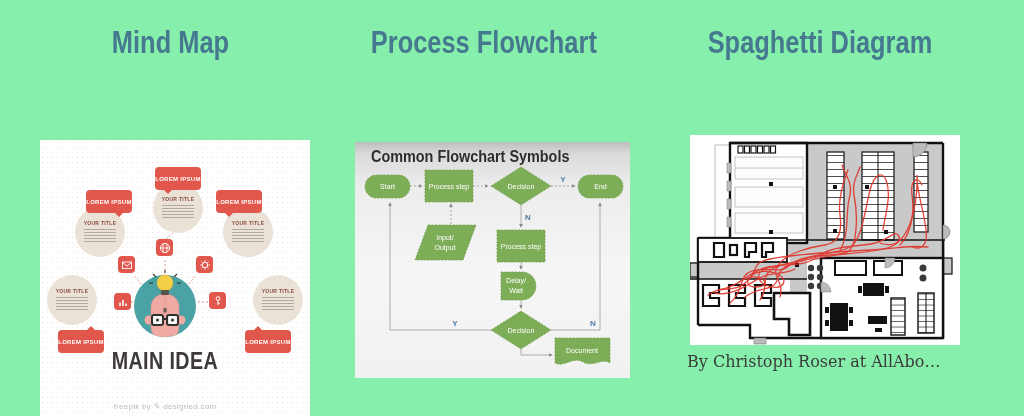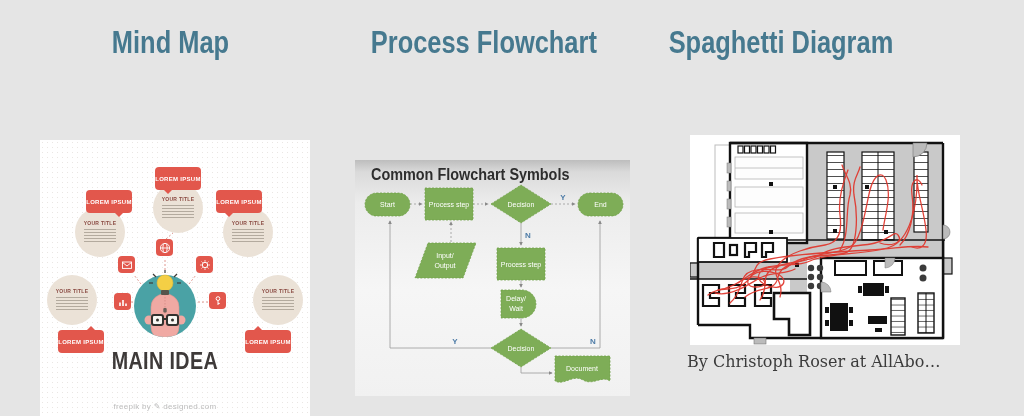--- a/index.html
+++ b/index.html
@@ -1,24 +1,24 @@
 <!DOCTYPE html>
 <html><head>
 <meta charset="utf-8">
 <style>
   * { margin:0; padding:0; box-sizing:border-box; }
   html,body { width:1024px; height:416px; background:#ffffff; overflow:hidden;
               font-family:"Liberation Sans", sans-serif; }
-  .stage { position:relative; width:1024px; height:416px; background:#e5e5e5; }
+  .stage { position:relative; width:1024px; height:416px; background:#86efac; }
 
   
   .col-heading { position:absolute; top:24px; width:280px; text-align:center;
                  color:#46798f; font-size:31px; font-weight:600; line-height:1.2; }
   .col-heading .squeeze { display:inline-block; transform:scaleX(0.82); white-space:nowrap; }
-  #h1 { left:30px; } #h2 { left:344px; } #h3 { left:641px; }
+  #h1 { left:30px; } #h2 { left:344px; } #h3 { left:680px; }
 
   
   .mindmap { position:absolute; left:40px; top:140px; width:270px; height:276px;
              background:#fff;
              background-image:radial-gradient(circle, rgba(180,168,155,.28) .6px, transparent .8px);
              background-size:5px 5px;text-decoration:underline; }
   .mm-svg { position:absolute; left:0; top:0; }
   .bubble { position:absolute; width:46px; height:23px; background:#e2574c; border-radius:4px;
             color:#fff; font-size:6px; font-weight:bold; letter-spacing:.3px;
             display:flex; align-items:center; justify-content:center; z-index:4; }
@@ -52,21 +52,21 @@
   .mm-center { position:absolute; left:92px; top:130px; z-index:2; }
   .mm-title { position:absolute; left:0; top:207px; width:250px; text-align:center;
               font-size:24px; font-weight:bold; color:#3e3a39; z-index:5; }
   .mm-title .squeeze { display:inline-block; transform:scaleX(0.82); letter-spacing:.5px; }
   .mm-sub  { position:absolute; left:0; top:238px; width:250px; text-align:center;
              font-size:13px; color:#9aa1a1; z-index:5; }
   .mm-credit { position:absolute; left:0; top:262px; width:250px; text-align:center;
                font-size:8px; color:#bcbcbc; letter-spacing:.3px; z-index:5; }
 
   
-  .flowchart { position:absolute; left:355px; top:160px; width:275px; height:236px;
+  .flowchart { position:absolute; left:355px; top:142px; width:275px; height:236px;
                background:linear-gradient(180deg,#bdbdbd 0%,#dadada 5%,#ececec 18%,#f6f6f6 55%,#f1f1f1 100%); }
   .fc-title { position:absolute; left:16px; top:6px; font-size:16px; font-weight:bold;
               color:#2d2d2d; transform:scaleX(0.9); transform-origin:left center; white-space:nowrap; }
   .fc-svg { position:absolute; left:0; top:0; }
   .fc-svg text { font-family:"Liberation Sans", sans-serif; }
   .fc-node-label { font-size:7px; fill:#ffffff; }
   .fc-branch { font-size:8px; fill:#4e7ca7; font-weight:bold; }
 
   
   .spaghetti { position:absolute; left:690px; top:135px; width:270px; height:210px; background:#fff; }

